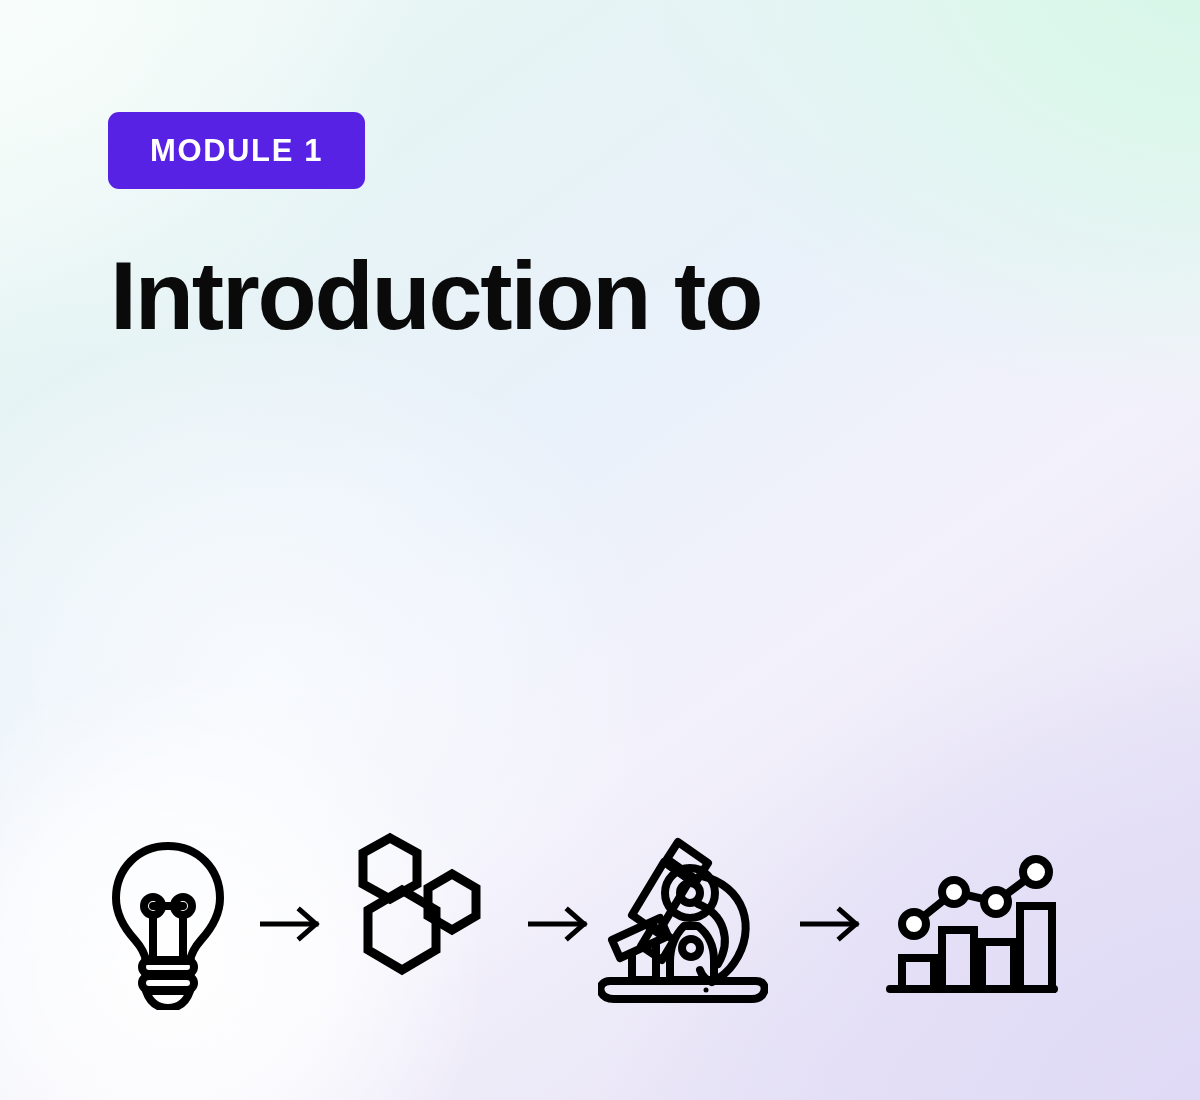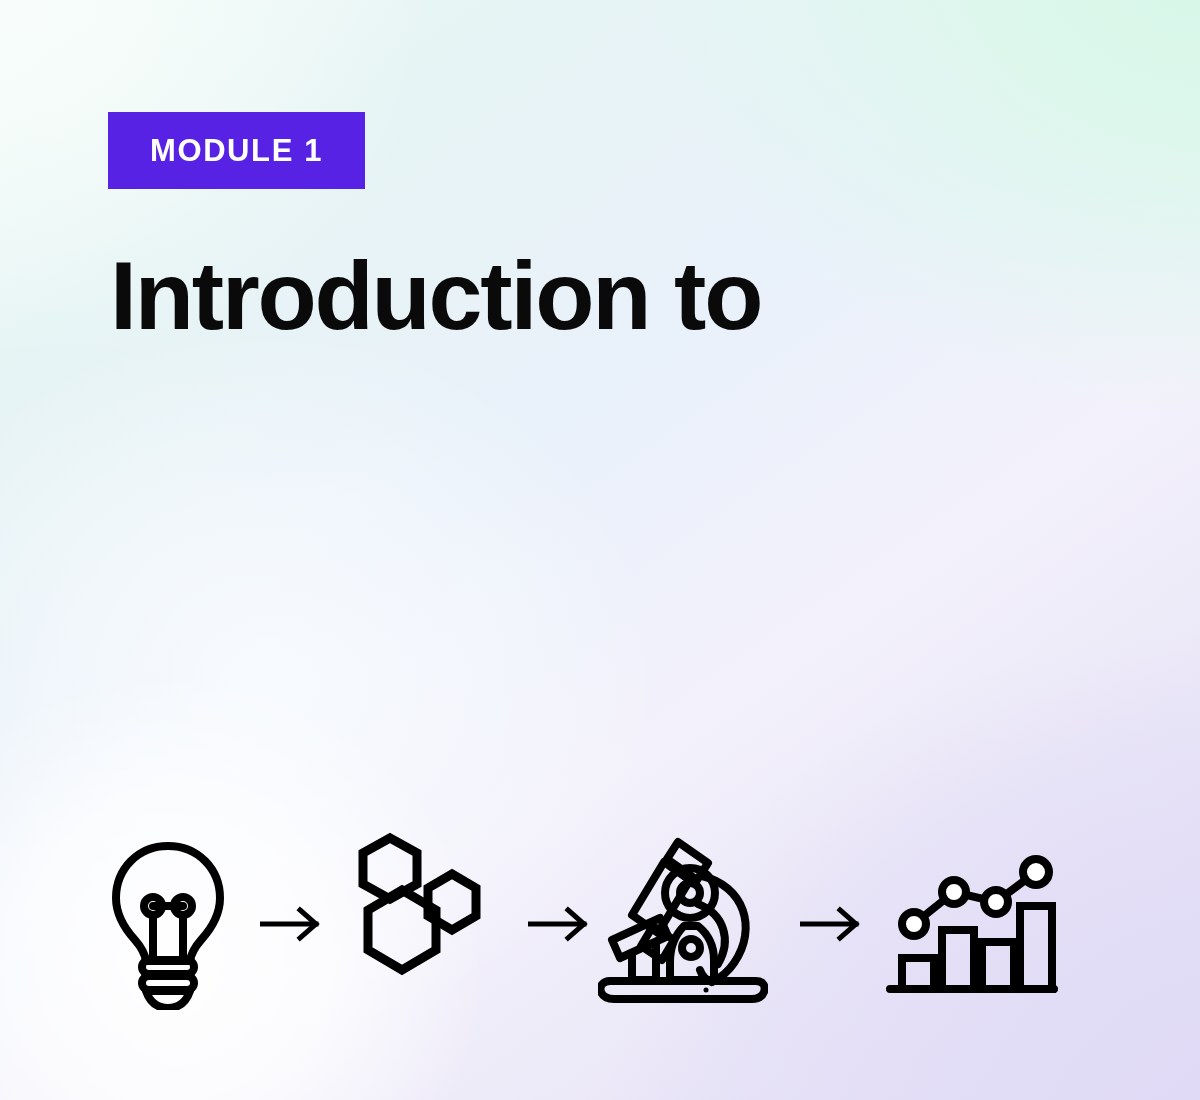--- a/index.html
+++ b/index.html
@@ -50,21 +50,21 @@
         rgba(248,253,251,0.9) 0%, rgba(246,253,251,0.4) 46%, rgba(246,253,251,0) 78%);
   }
 
   
   .badge {
     position: absolute;
     left: 108px;
     top: 112px;
     width: 257px;
     height: 77px;
-    border-radius: 0;
+    border-radius: 11px;
     background: #5722e3;
     display: flex;
     align-items: center;
     justify-content: center;
   }
   .badge-label {
     color: #ffffff;
     font-size: 31px;
     font-weight: 700;
     letter-spacing: 1.6px;

